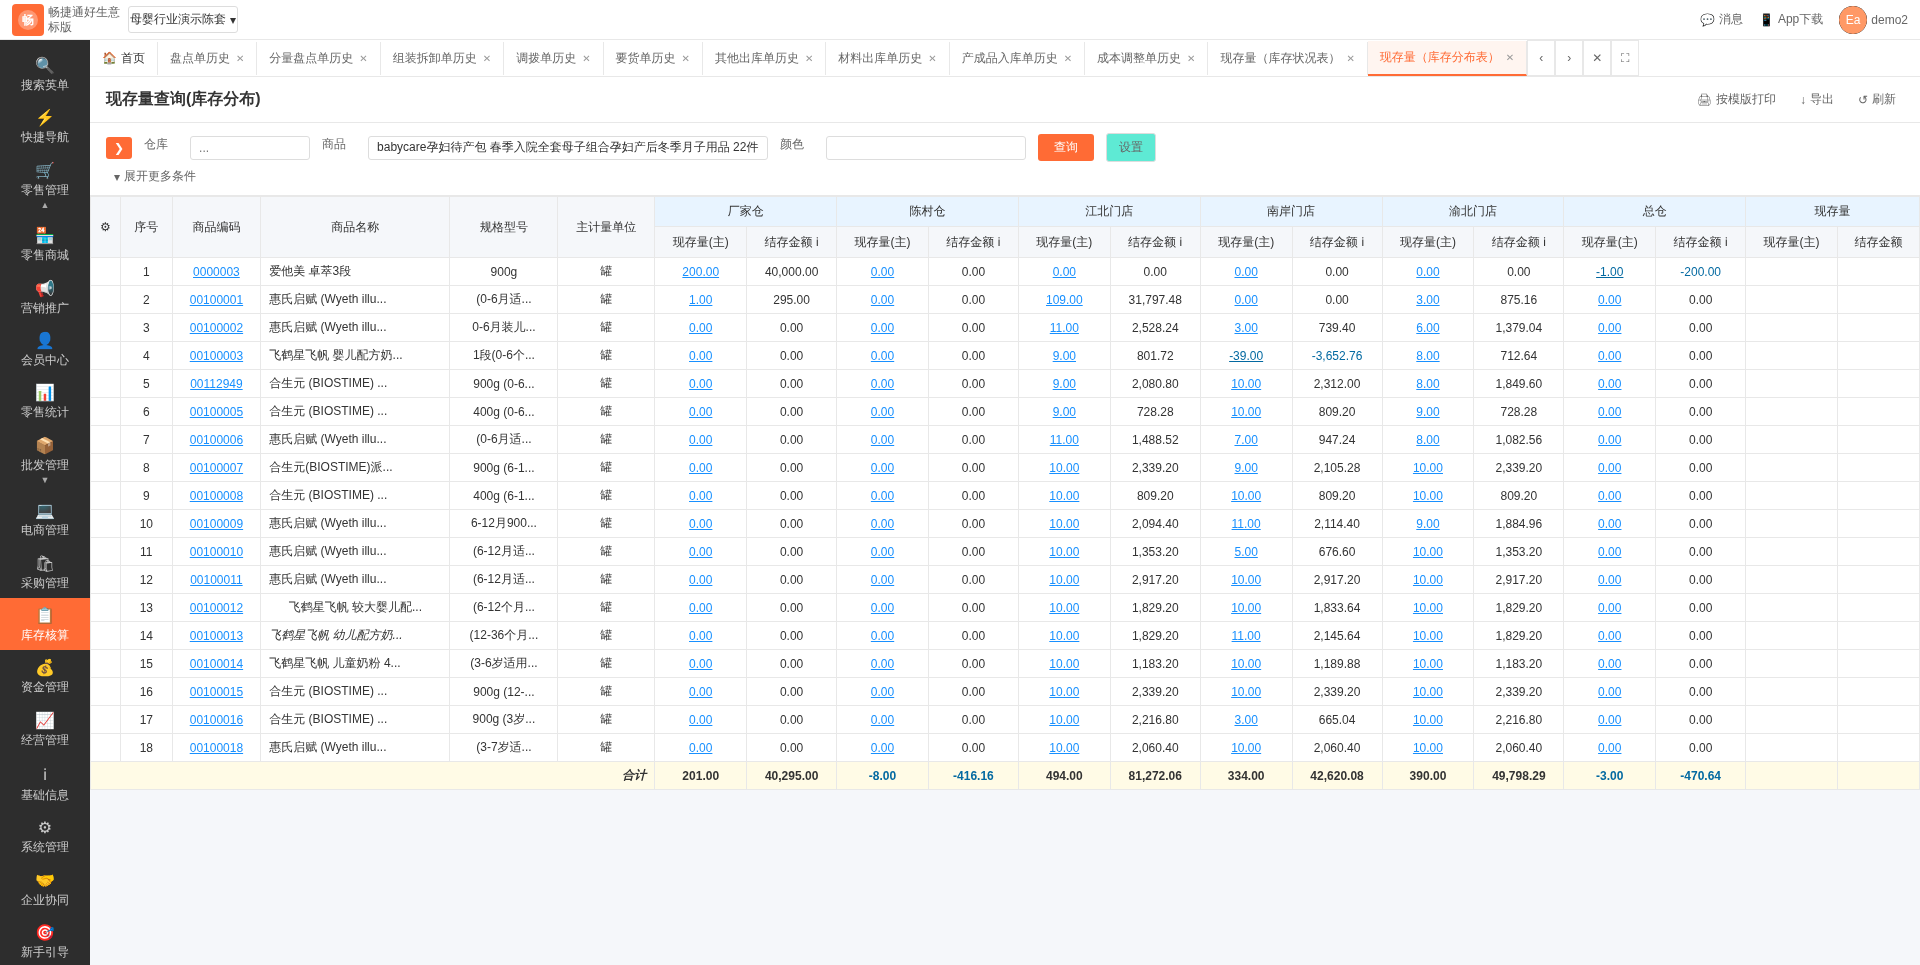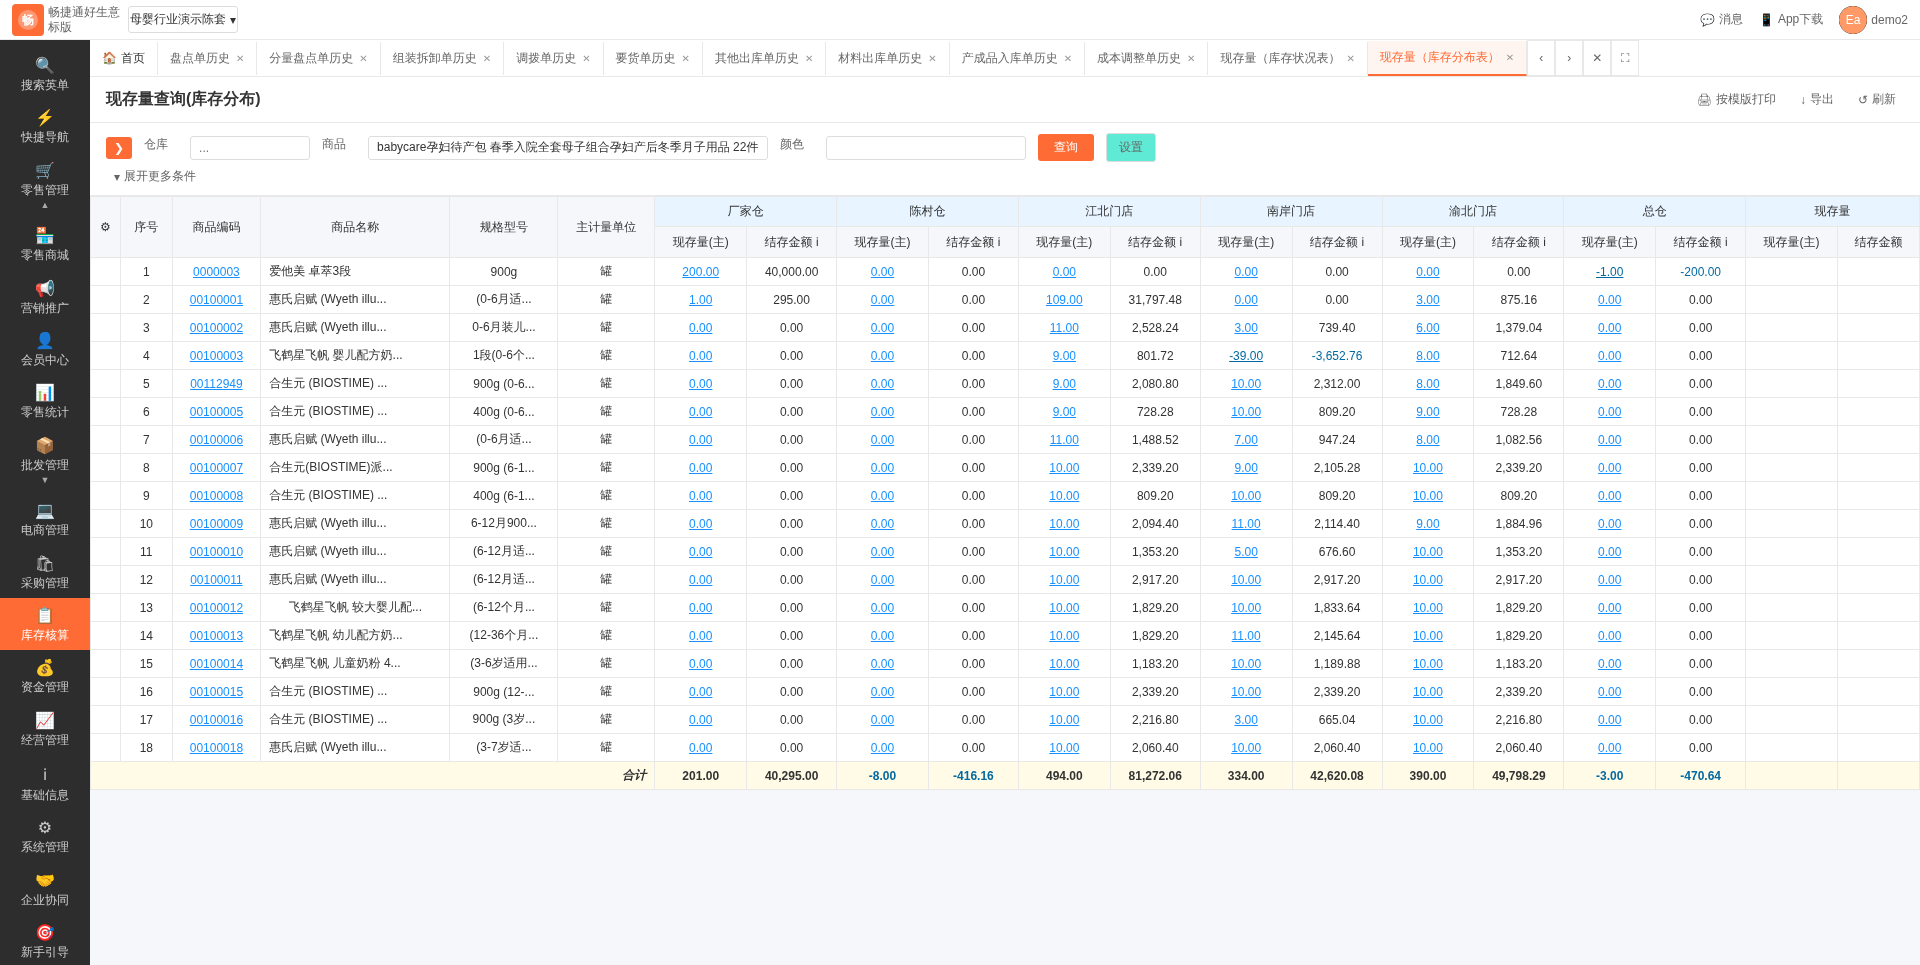--- a/index.html
+++ b/index.html
@@ -621,21 +621,21 @@
       <td>1,829.20</td>
       <td class=""><span class="num-link ">0.00</span></td>
       <td class="">0.00</td>
       <td></td>
       <td></td>
     </tr>
               <tr>
       <td></td>
       <td>14</td>
       <td><span class="num-link">00100013</span></td>
-      <td style="text-align:left;max-width:160px;overflow:hidden;text-overflow:ellipsis;">飞鹤星飞帆 幼儿配方奶...</td>
+      <td style="text-align:left;max-width:160px;overflow:hidden;text-overflow:ellipsis;font-style:italic;">飞鹤星飞帆 幼儿配方奶...</td>
       <td>(12-36个月...</td>
       <td>罐</td>
       <td><span class="num-link">0.00</span></td>
       <td>0.00</td>
       <td><span class="num-link">0.00</span></td>
       <td>0.00</td>
       <td><span class="num-link">10.00</span></td>
       <td>1,829.20</td>
       <td class=""><span class="num-link ">11.00</span></td>
       <td class="">2,145.64</td>

